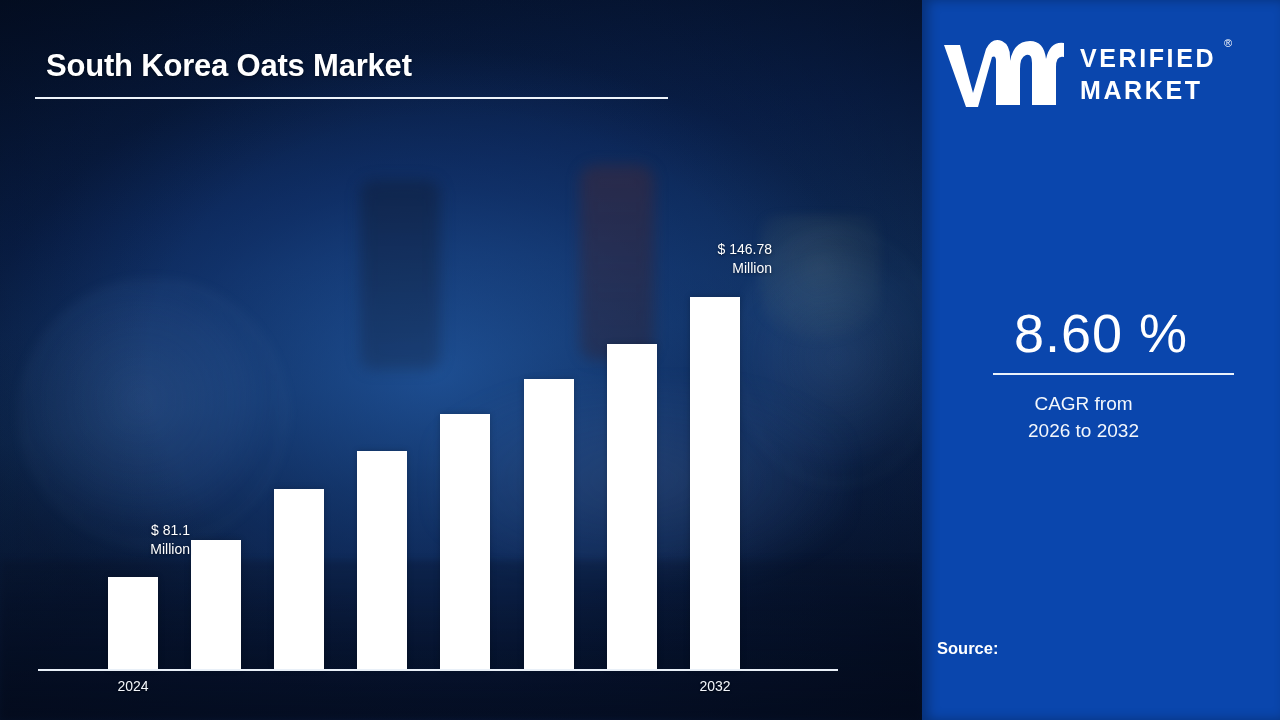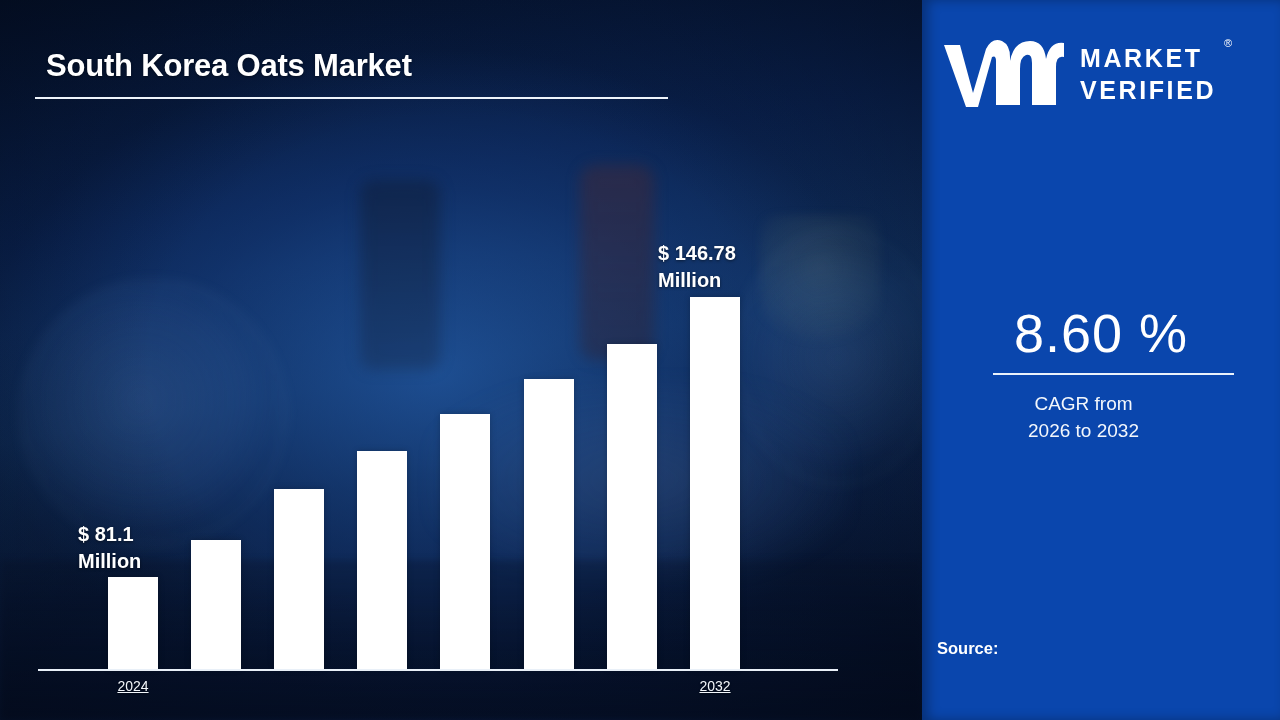--- a/index.html
+++ b/index.html
@@ -112,39 +112,38 @@
   }
   #axis-line {
     position: absolute;
     left: 38px; top: 669px;
     width: 800px; height: 2px;
     background: #e9f0f8;
   }
   .value-label {
     position: absolute;
     color: #ffffff;
-    font-size: 20px;
-    font-weight: bold;
+    font-size: 14px;
+    font-weight: normal;
     line-height: 1.33;
-    text-align: left;
+    text-align: right;
     text-shadow: 0 1px 3px rgba(0,0,0,0.5);
     white-space: pre-line;
   }
   #label-first { left: 78px; top: 521px; width: 112px; }
   #label-last  { left: 658px; top: 240px; width: 114px; }
 
   .tick-label {
     position: absolute;
     top: 678px;
     color: #f2f6fb;
     font-size: 14px;
     text-align: center;
     width: 90px;
     text-shadow: 0 1px 2px rgba(0,0,0,0.5);
-    text-decoration: underline;
   }
   #tick-first { left: 88px; }
   #tick-last  { left: 670px; }
 
   
   #brand-panel {
     position: absolute;
     left: 922px; top: 0;
     width: 358px; height: 720px;
     background: #0a46ad;
@@ -257,22 +256,22 @@
 
   <div id="brand-panel">
 
     <div id="logo-block">
       <svg id="logo-mark" viewBox="0 0 128 78" aria-hidden="true">
         <path d="M4 10 L20 10 L33 58 L46 14 Q52 2 62 6 Q70 10 70 22 L70 70 L56 70 L56 26 Q56 20 52 22 L38 72 L26 72 Z" fill="#ffffff"></path>
         <path d="M70 26 Q74 6 90 6 Q104 6 106 24 L106 70 L92 70 L92 28 Q92 18 86 20 Q80 22 80 34 L80 70 L70 70 Z" fill="#ffffff"></path>
         <path d="M106 24 Q110 6 124 8 L124 22 Q116 20 116 32 L116 70 L106 70 Z" fill="#ffffff"></path>
       </svg>
       <div id="logo-wordmark">
+        <span class="wm-line">VERIFIED</span>
         <span class="wm-line">MARKET</span>
-        <span class="wm-line">VERIFIED</span>
         <span id="logo-reg">®</span>
       </div>
     </div>
 
     <div id="cagr-value">8.60 %</div>
     <div id="cagr-rule"></div>
     <div id="cagr-caption">CAGR from
 2026 to 2032</div>
 
     <div id="source-block">

